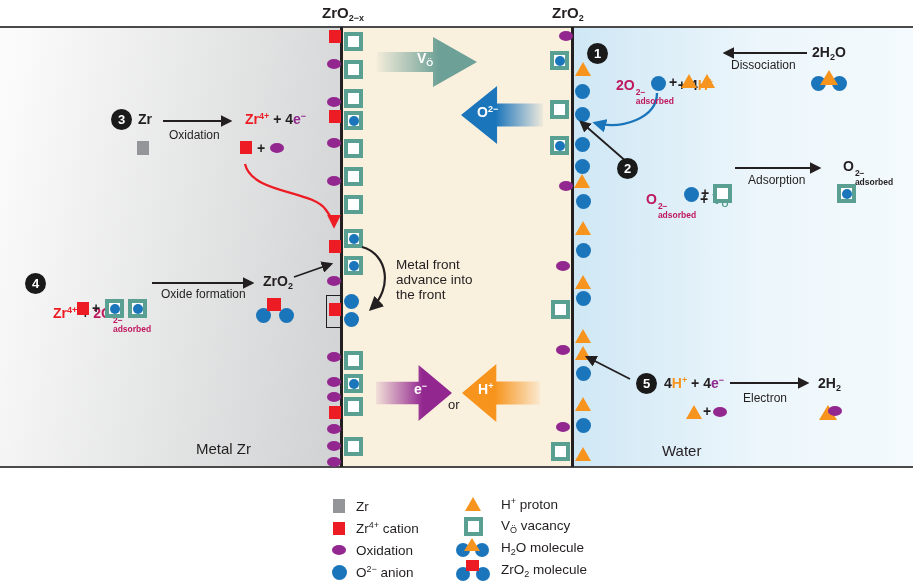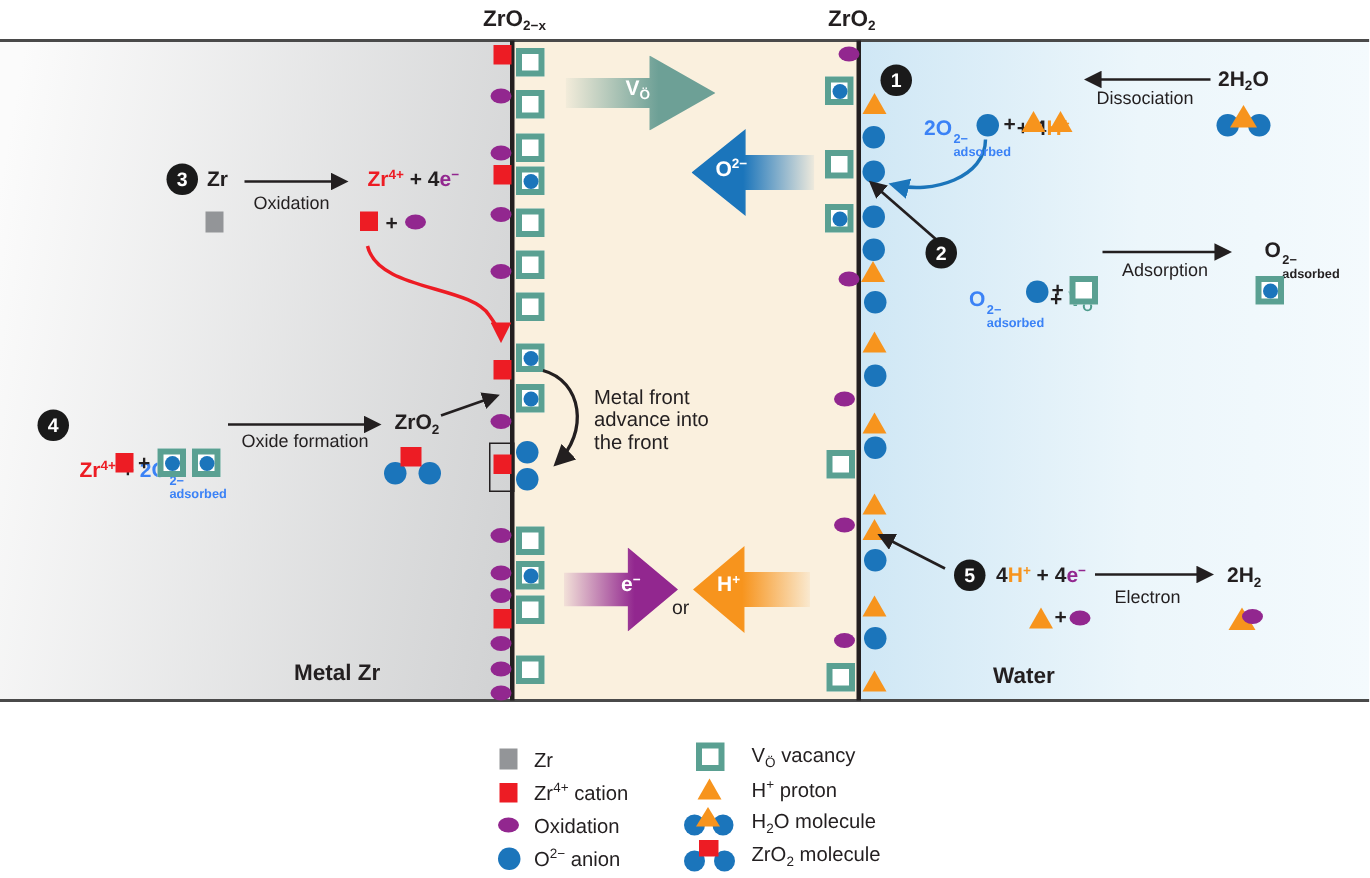--- a/index.html
+++ b/index.html
@@ -7,29 +7,29 @@
        font-family:"Liberation Sans",sans-serif;color:#231f20;}
   .abs{position:absolute;}
   
   #region-metal{left:0;top:27px;width:341px;height:440px;background:linear-gradient(100deg,#fbfbfb 4%,#d2d3d4 96%);}
   #region-oxide{left:341px;top:27px;width:231px;height:440px;background:#faf0de;}
   #region-water{left:572px;top:27px;width:341px;height:440px;background:linear-gradient(to right,#cfe7f5,#ecf6fb 55%,#f4fafd);}
   .hline{left:0;width:913px;height:2px;background:#4a4a4a;}
   .iface{top:27px;width:3px;height:440px;background:#231f20;z-index:3;}
   
   .title{font-weight:bold;font-size:15px;white-space:nowrap;z-index:6;}
-  .rlabel{font-weight:bold;font-size:15px;white-space:nowrap;z-index:6;text-align:right;}
+  .rlabel{font-weight:normal;font-size:15px;white-space:nowrap;z-index:6;text-align:right;}
   .sup{font-size:9px;vertical-align:5px;}
   .sub{font-size:9px;vertical-align:-3px;}
   .ss{display:inline-flex;flex-direction:column;align-items:flex-start;line-height:1;vertical-align:-5px;margin-left:1px;}
   .ss span{font-size:8.5px;font-weight:bold;}
   
   .rxt{position:absolute;font-size:14px;font-weight:bold;white-space:nowrap;z-index:6;}
   .proc{position:absolute;font-size:12px;white-space:nowrap;z-index:6;}
-  .c-blue{color:#3b82f6;margin-top:44px;} .c-orange{color:#f7941d;} .c-purple{color:#92278f;}
+  .c-blue{color:#be185d;margin-top:44px;} .c-orange{color:#f7941d;} .c-purple{color:#92278f;}
   .c-red{color:#ed1c24;} .c-teal{color:#4e9c8d;}
   .badge{position:absolute;width:21px;height:21px;border-radius:50%;background:#1a1a1a;color:#fff;
          font-size:13px;font-weight:bold;display:flex;align-items:center;justify-content:center;z-index:7;}
   
   .flux{position:absolute;z-index:2;}
   .flux-label{position:absolute;color:#fff;font-weight:bold;font-size:14px;z-index:4;white-space:nowrap;}
   .flux-label .sup,.flux-label .sub{font-size:9px;}
   #arr-vo{left:377px;top:37px;width:100px;height:50px;
     clip-path:polygon(0 30%,56% 30%,56% 0%,100% 50%,56% 100%,56% 70%,0 70%);
     background:linear-gradient(to right,rgba(110,160,146,0.05),#6da096 62%);}
@@ -318,29 +318,29 @@
     <div class="lrow">
       <span class="licon1">
           <span class="pi p-o2"></span>
         </span>
       <span><span>O</span><span class="sup">2−</span><span> anion</span></span>
     </div>
   </div>
   <div class="lcol" style="left:453px;top:496px">
     <div class="lrow">
       <span class="licon2">
+          <span class="pi p-h"></span>
+        </span>
+      <span><span>H</span><span class="sup">+</span><span> proton</span></span>
+    </div>
+    <div class="lrow">
+      <span class="licon2">
           <span class="pi p-vac"></span>
         </span>
       <span><span>V</span><span class="sub">Ö</span><span> vacancy</span></span>
-    </div>
-    <div class="lrow">
-      <span class="licon2">
-          <span class="pi p-h"></span>
-        </span>
-      <span><span>H</span><span class="sup">+</span><span> proton</span></span>
     </div>
     <div class="lrow">
       <span class="licon2">
           <span class="lmol">
             <span class="mc" style="left:0;top:5px;width:14px;height:14px"></span>
             <span class="mc" style="left:19px;top:5px;width:14px;height:14px"></span>
             <span class="mt" style="left:8px;top:0;border-left-width:8px;border-right-width:8px;border-bottom-width:13px"></span>
           </span>
         </span>
       <span><span>H</span><span class="sub">2</span><span>O molecule</span></span>

